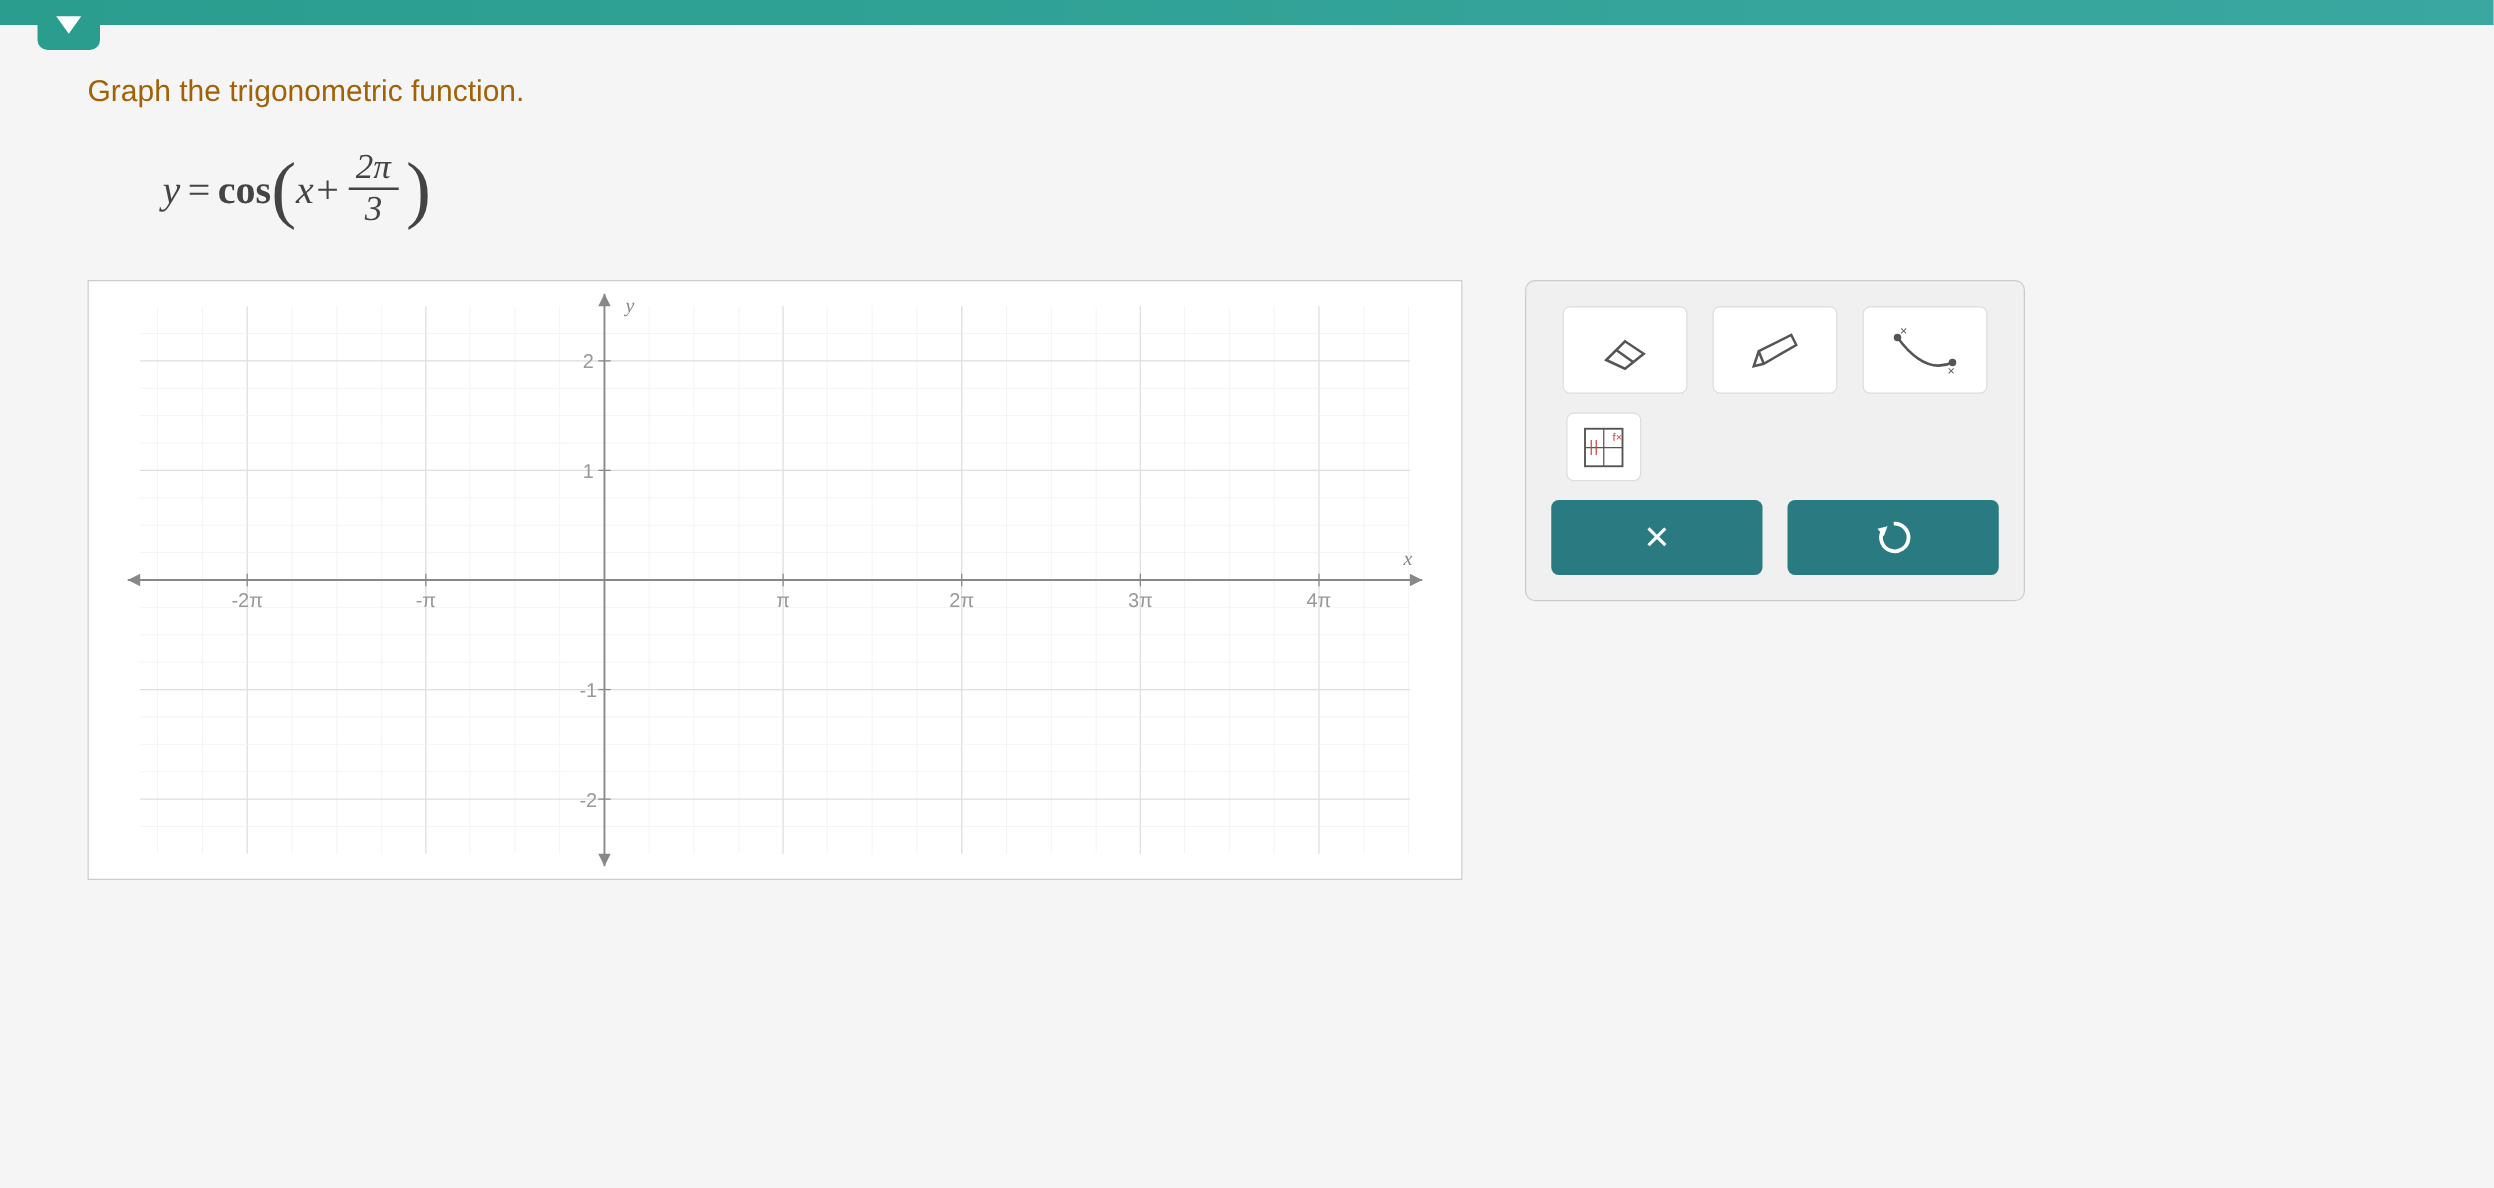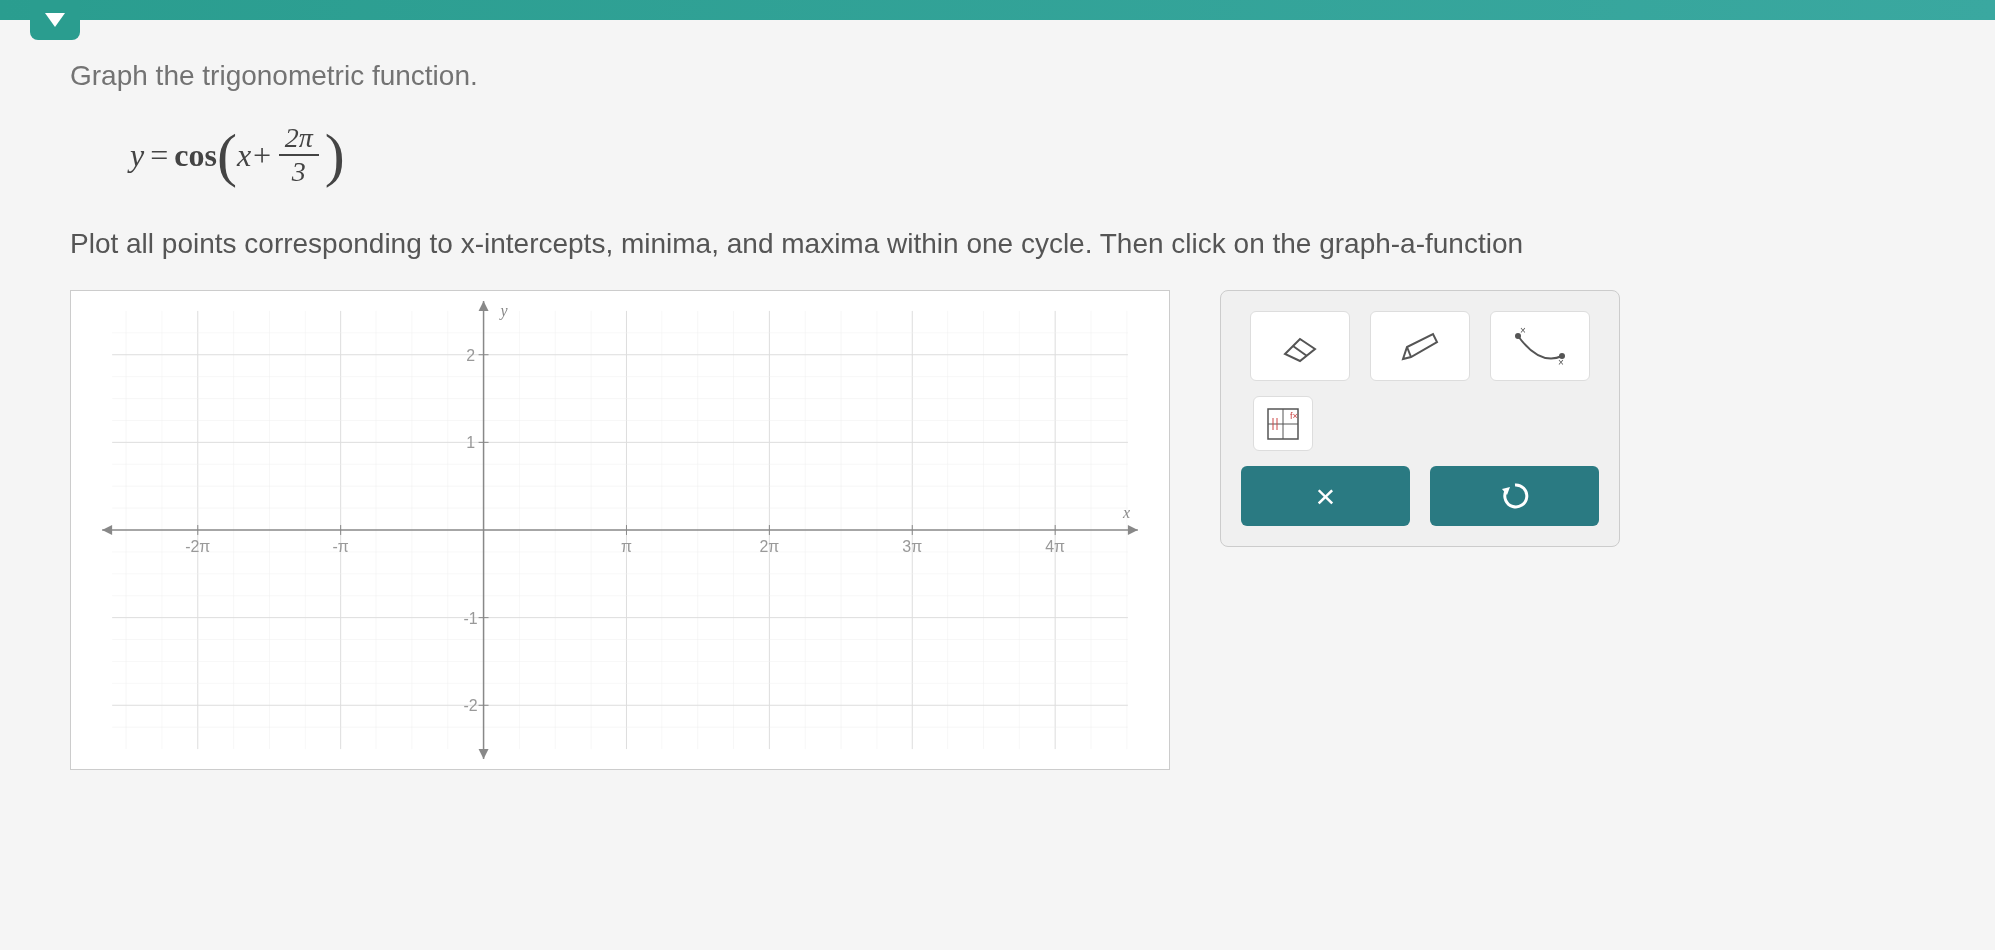--- a/index.html
+++ b/index.html
@@ -37,22 +37,22 @@
       height: 0;
       border-left: 10px solid transparent;
       border-right: 10px solid transparent;
       border-top: 14px solid white;
     }
     .content {
       padding: 40px 70px;
       color: #555;
     }
     .instruction {
-      font-size: 28px;
-      color: #737373;
+      font-size: 24px;
+      color: #a16207;
       margin-bottom: 30px;
     }
     .equation {
       font-size: 32px;
       color: #444;
       margin-left: 60px;
       margin-bottom: 40px;
       font-family: "Times New Roman", serif;
       font-style: italic;
       display: flex;
@@ -185,21 +185,20 @@
     <span style="font-style:normal;font-weight:bold;">cos</span>
     <span class="paren">(</span>
     <span>x+</span>
     <span class="frac">
       <span class="num">2π</span>
       <span class="den">3</span>
     </span>
     <span class="paren">)</span>
   </div>
 
-  <div class="subinstruction">Plot all points corresponding to x-intercepts, minima, and maxima within one cycle. Then click on the graph-a-function </div>
 
   <div class="workspace">
     <div class="graph-container">
       <svg class="graph-svg" viewBox="0 0 1100 480">
 
         <g>
           <line class="grid-line-minor" x1="54" y1="20" x2="54" y2="460"></line>
           <line class="grid-line-minor" x1="90" y1="20" x2="90" y2="460"></line>
           <line class="grid-line-minor" x1="162" y1="20" x2="162" y2="460"></line>
           <line class="grid-line-minor" x1="198" y1="20" x2="198" y2="460"></line>

